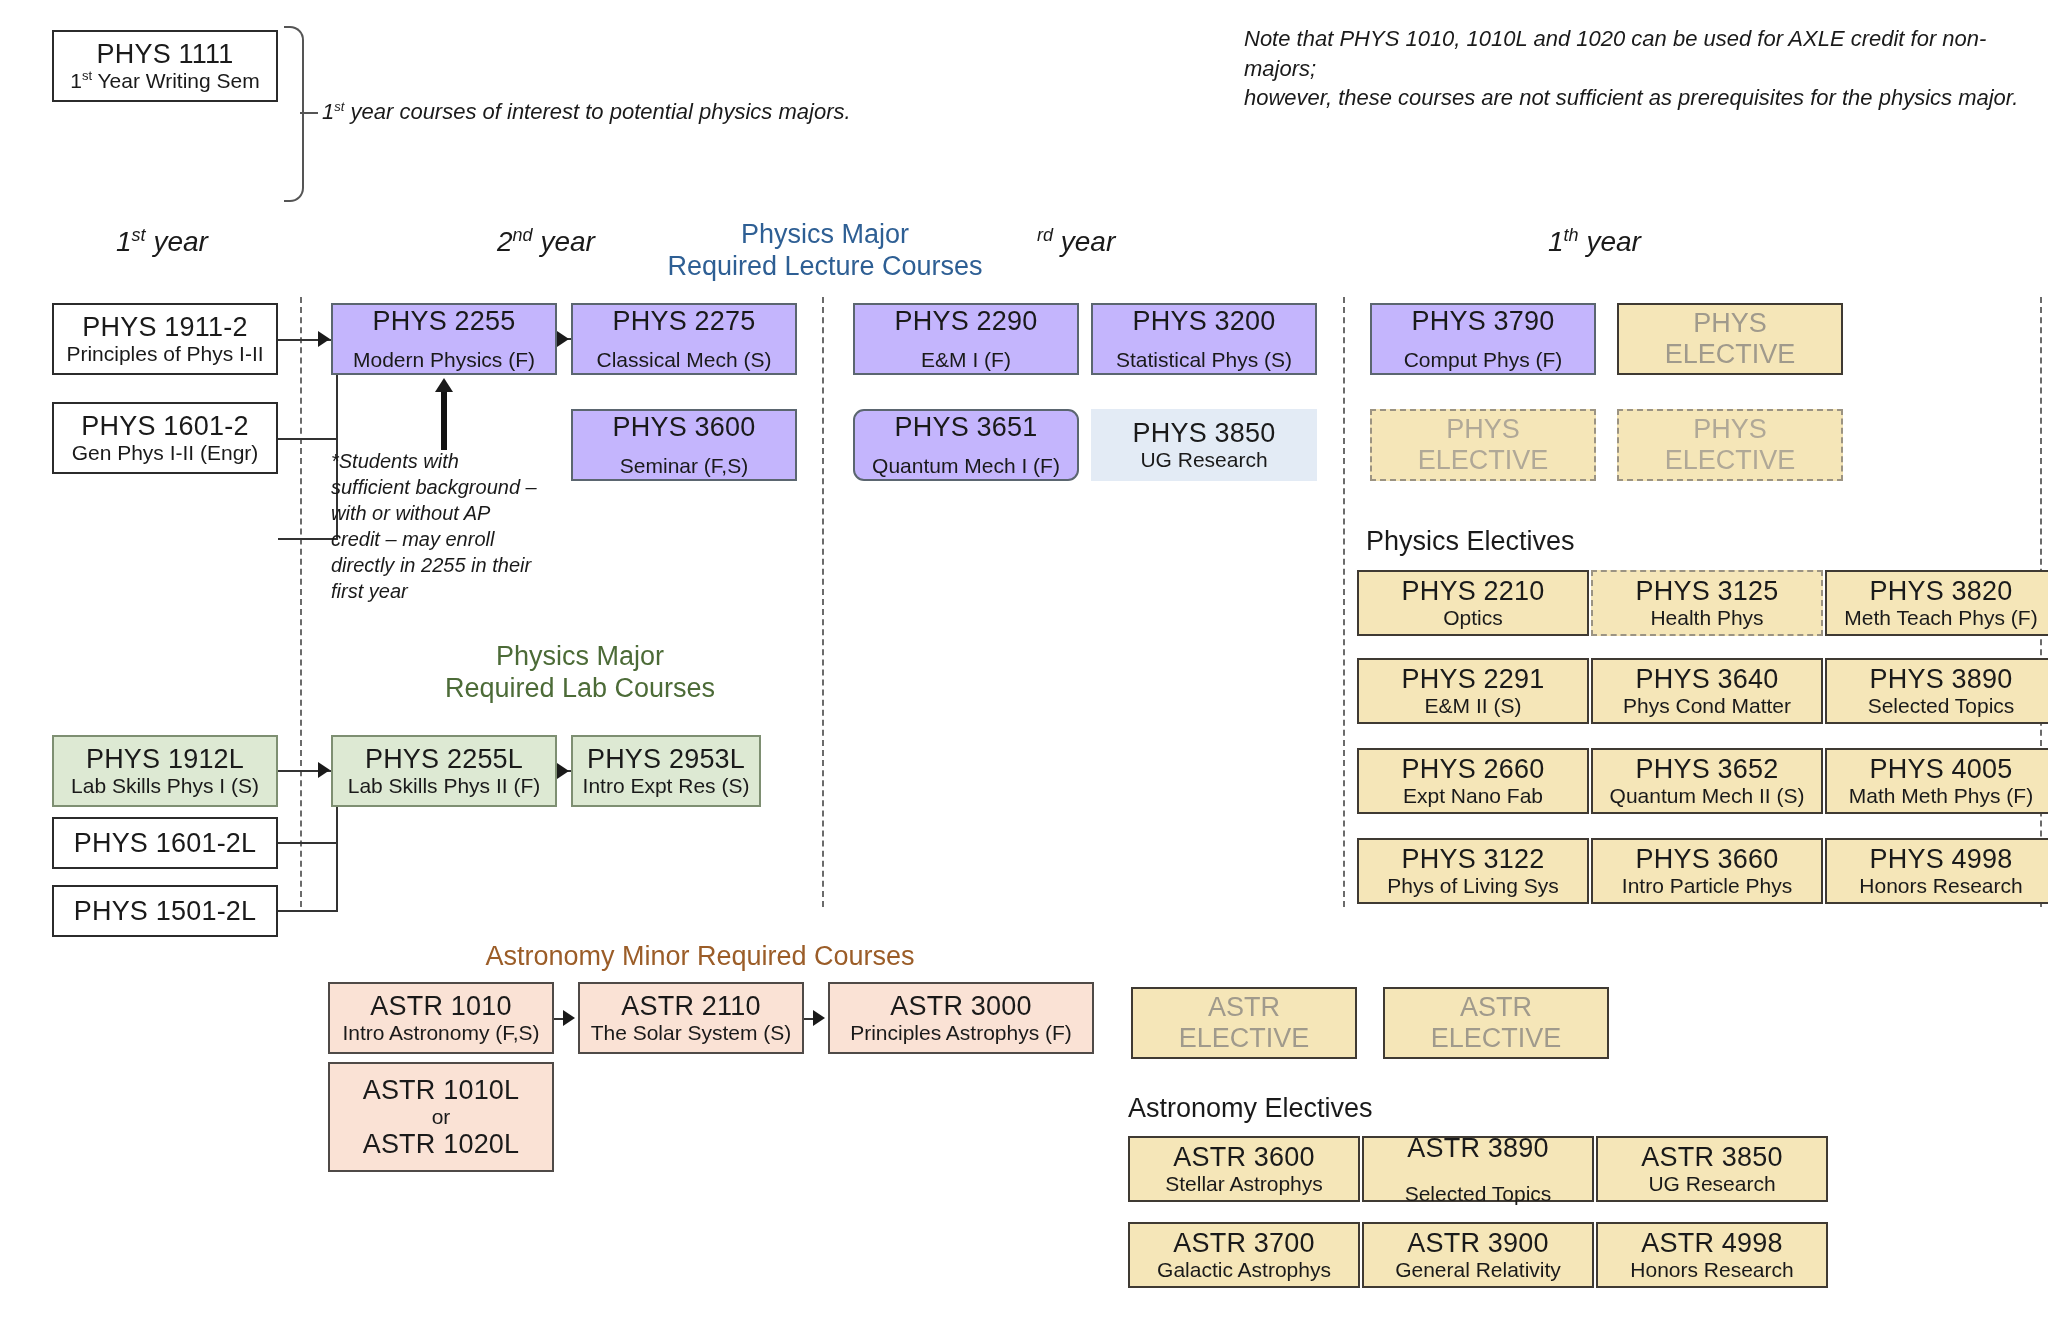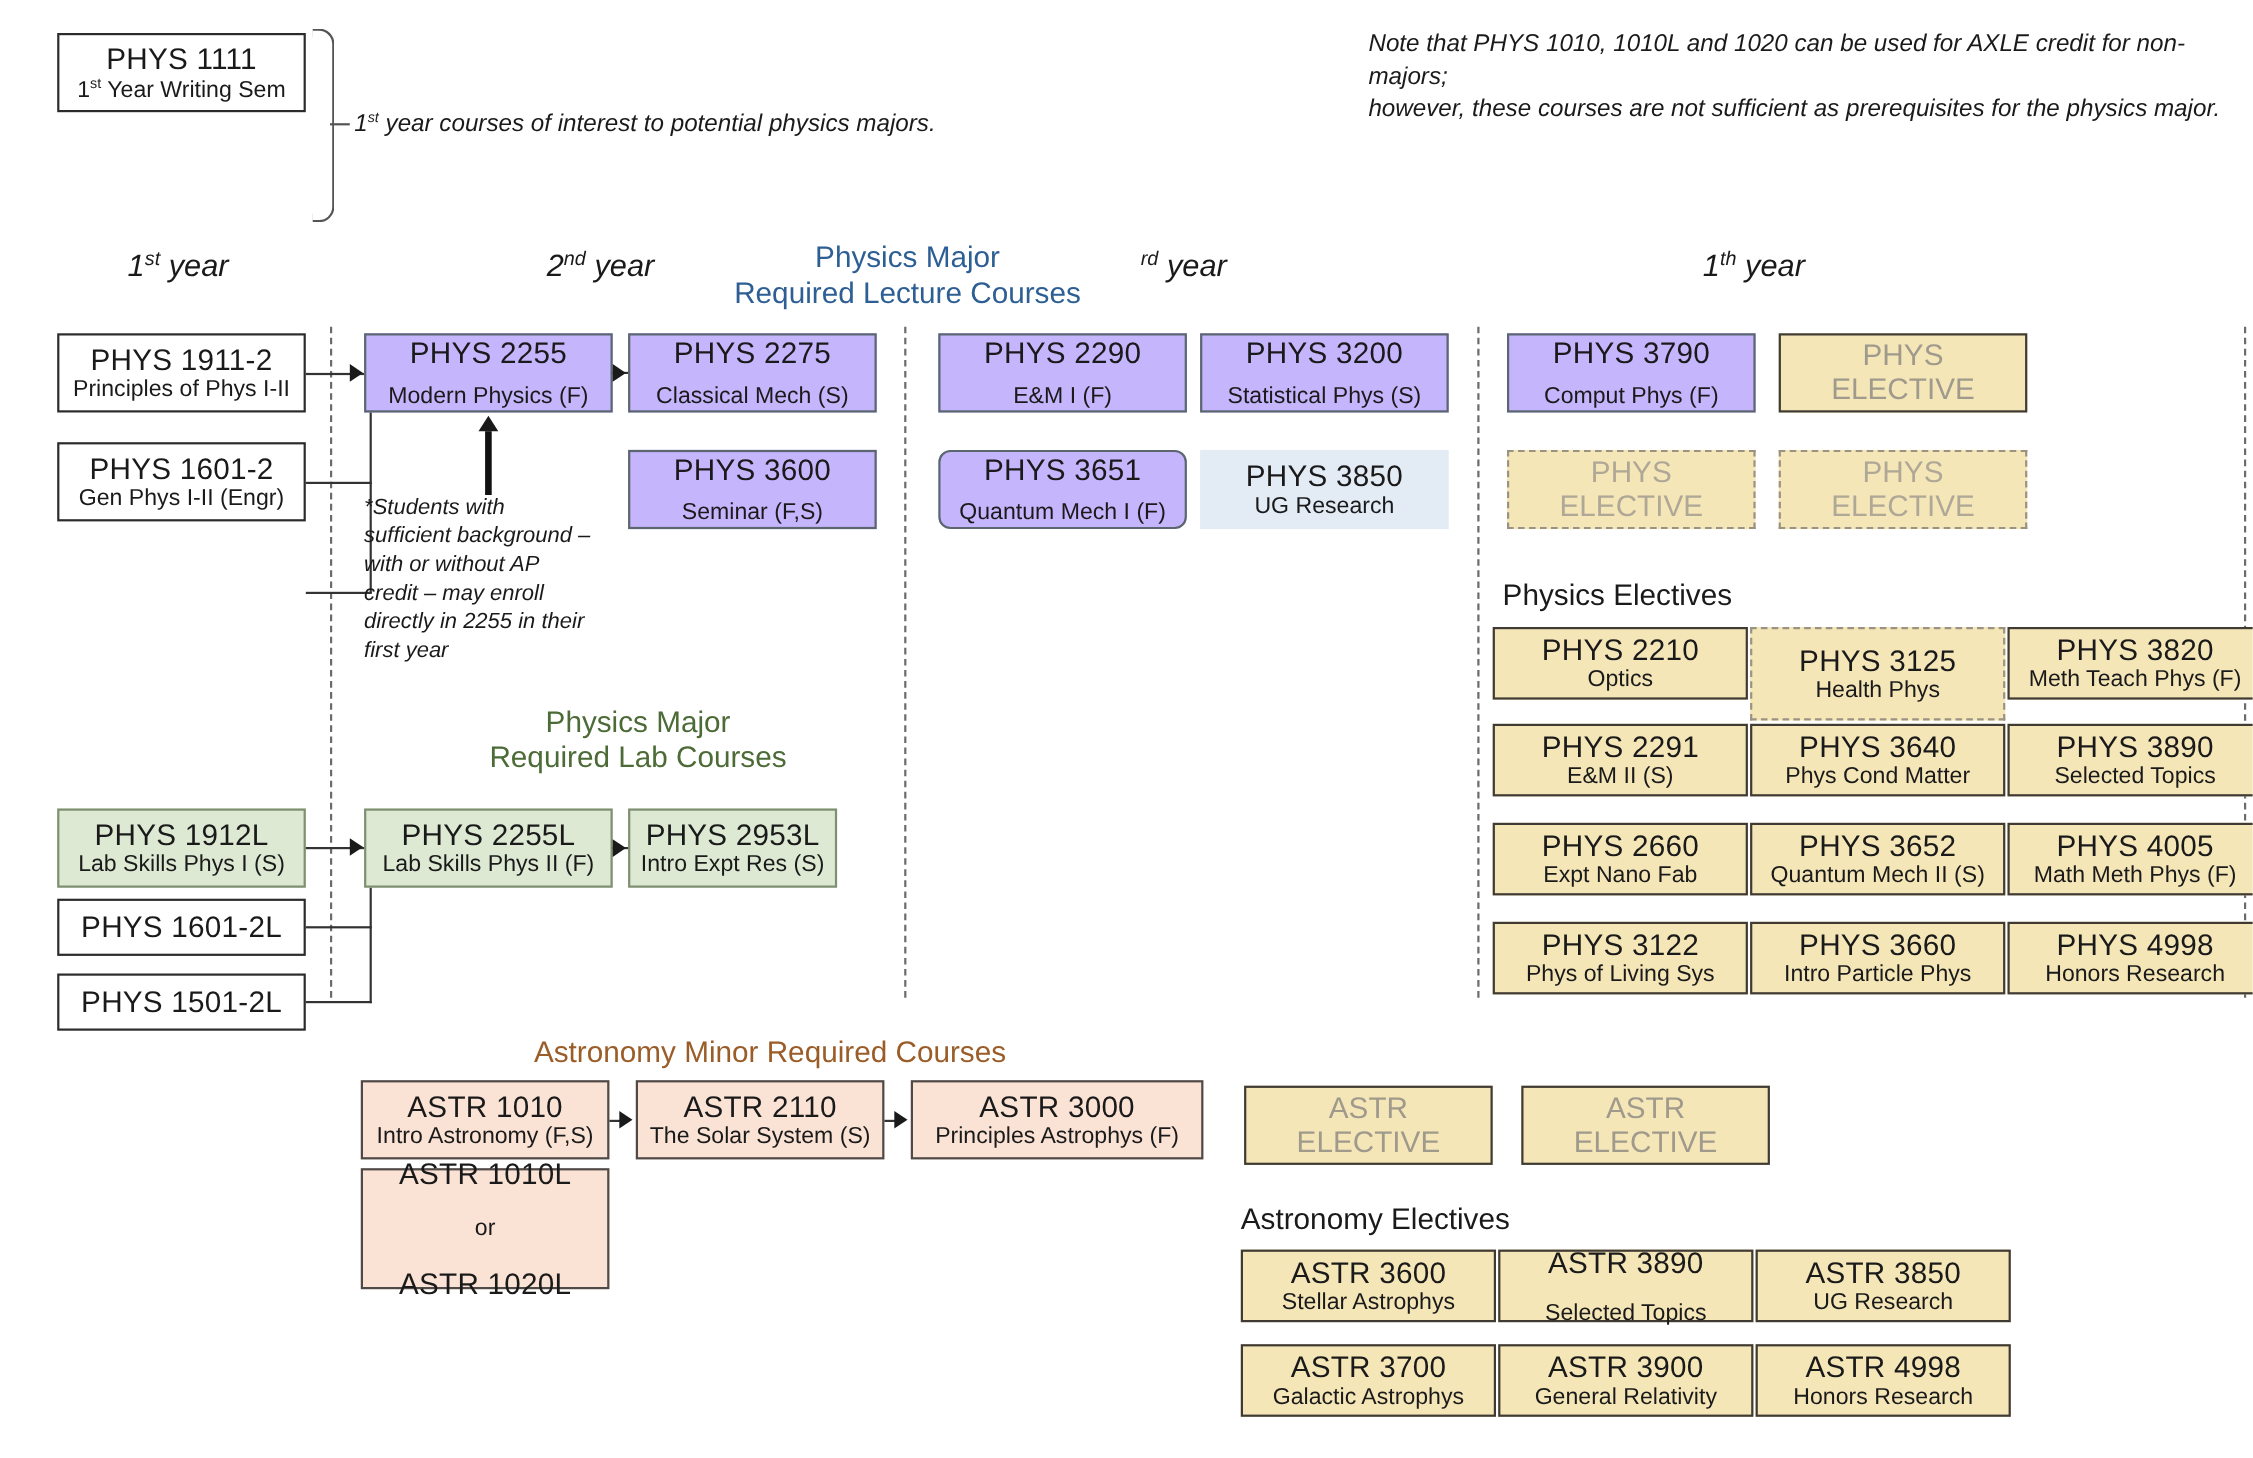--- a/index.html
+++ b/index.html
@@ -255,21 +255,21 @@
   </div>
 
   <div class="group-title" style="left:1366px;top:526px;">
     <span>Physics Electives</span>
   </div>
 
   <div class="box yellow" style="left:1357px;top:570px;width:232px;height:66px;">
     <span class="code">PHYS 2210</span>
     <span class="sub">Optics</span>
   </div>
-  <div class="box yellow dashed" style="left:1591px;top:570px;width:232px;height:85px;">
+  <div class="box yellow dashed" style="left:1591px;top:570px;width:232px;height:66px;">
     <span class="code">PHYS 3125</span>
     <span class="sub">Health Phys</span>
   </div>
   <div class="box yellow" style="left:1825px;top:570px;width:232px;height:66px;">
     <span class="code">PHYS 3820</span>
     <span class="sub">Meth Teach Phys (F)</span>
   </div>
 
   <div class="box yellow" style="left:1357px;top:658px;width:232px;height:66px;">
     <span class="code">PHYS 2291</span>
@@ -348,21 +348,21 @@
   </div>
   <div class="box pink" style="left:828px;top:982px;width:266px;height:72px;">
     <span class="code">ASTR 3000</span>
     <span class="sub">Principles Astrophys (F)</span>
   </div>
   <div class="line hl" style="left:554px;top:1018px;width:12px;"></div>
   <div class="arrow" style="left:563px;top:1010px;"></div>
   <div class="line hl" style="left:804px;top:1018px;width:12px;"></div>
   <div class="arrow" style="left:813px;top:1010px;"></div>
 
-  <div class="box pink" style="left:328px;top:1062px;width:226px;height:110px;gap:23px;">
+  <div class="box pink" style="left:328px;top:1062px;width:226px;height:110px;">
     <span class="code">ASTR 1010L</span>
     <span class="sub">or</span>
     <span class="code">ASTR 1020L</span>
   </div>
 
   <div class="box yellow" style="left:1131px;top:987px;width:226px;height:72px;">
     <span class="elective-label">ASTR</span>
     <span class="elective-label">ELECTIVE</span>
   </div>
   <div class="box yellow" style="left:1383px;top:987px;width:226px;height:72px;">

